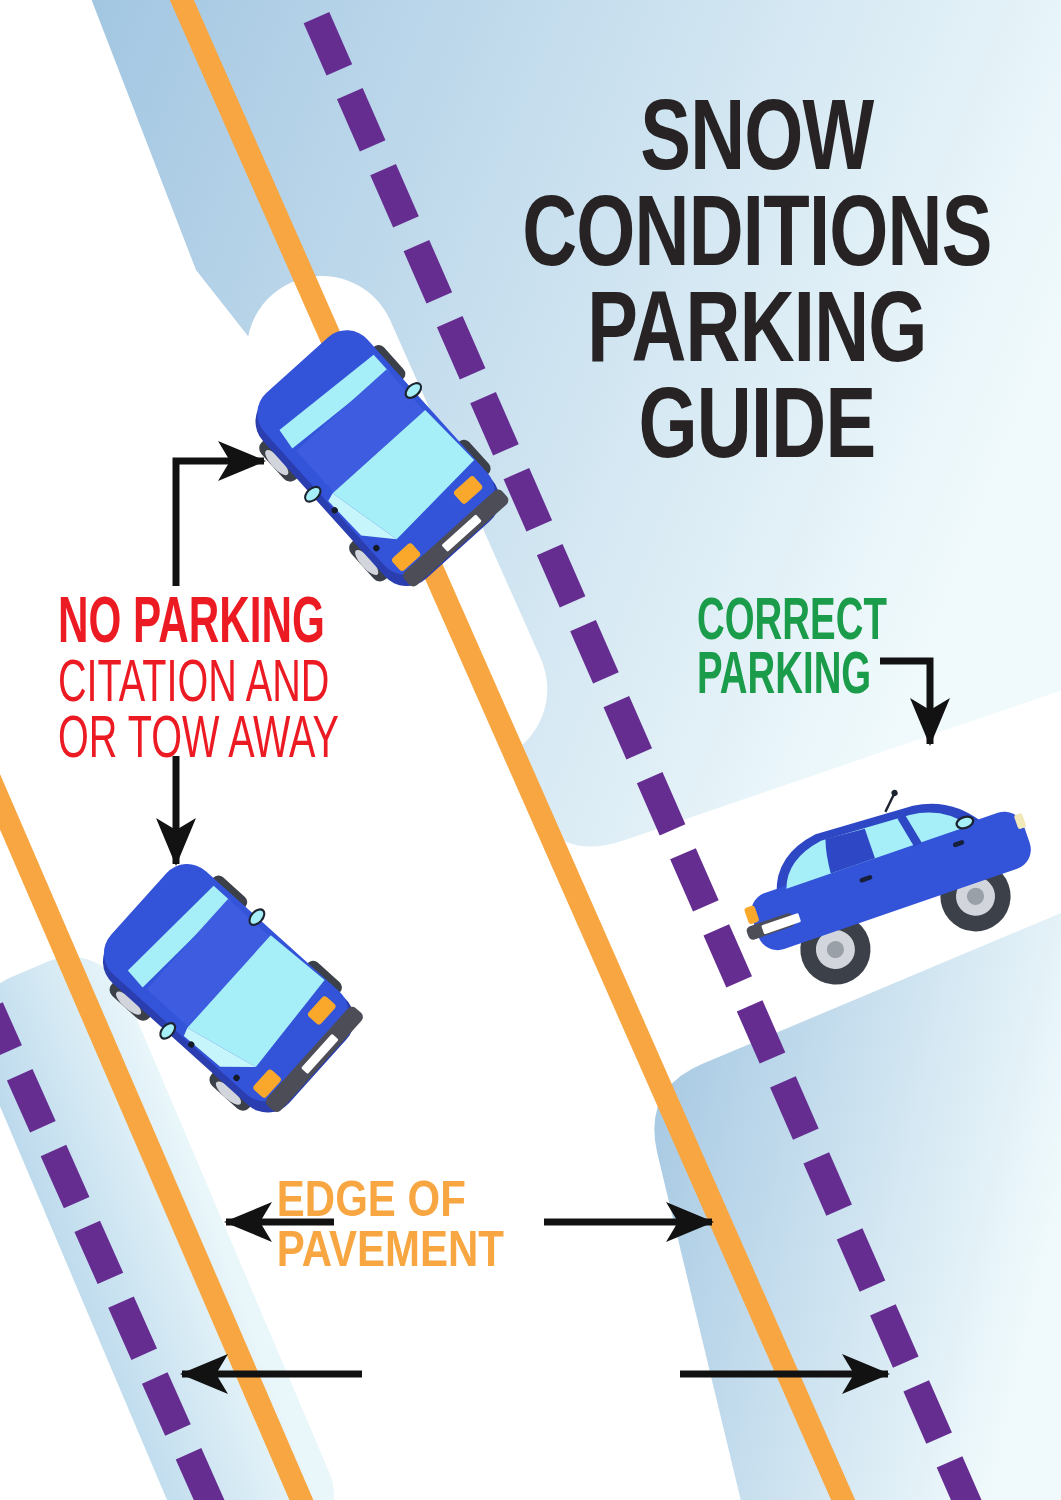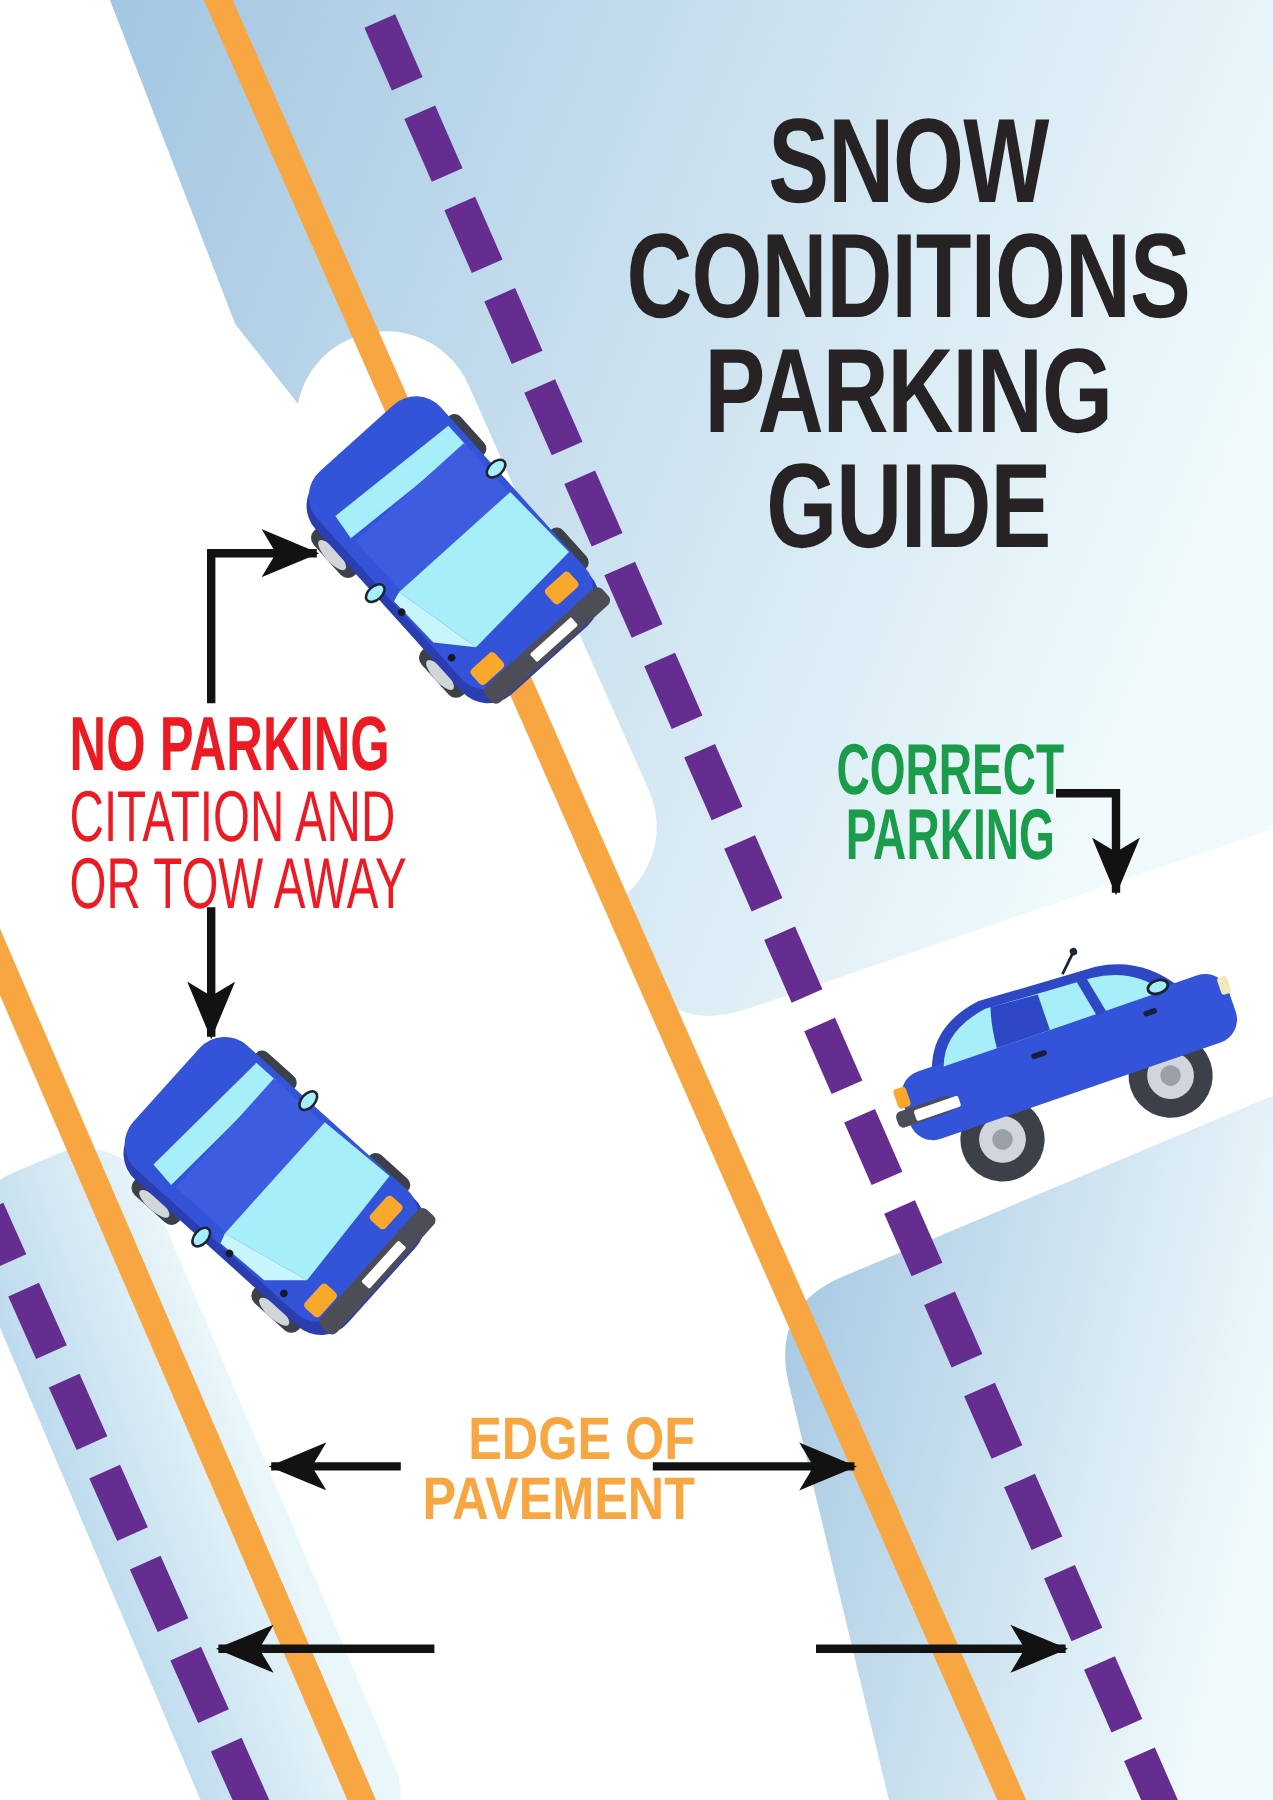--- a/index.html
+++ b/index.html
@@ -10,24 +10,24 @@
   .poster svg{position:absolute;left:0;top:0;}
   .lbl{position:absolute;font-weight:bold;line-height:1;white-space:nowrap;}
   .condense{display:inline-block;transform-origin:50% 0;}
   .title-block{left:417px;top:86px;width:680px;text-align:center;}
   .title-block .condense{transform:scaleX(0.76);}
   .title-block div{font-size:100px;line-height:96px;letter-spacing:-1px;}
   .np-block{left:-10px;top:587px;width:400px;text-align:center;}
   .np-block .condense{transform:scaleX(0.66);width:100%;}
   .np-head{font-size:64px;line-height:66px;font-weight:bold;}
   .np-sub{font-size:60px;line-height:56px;font-weight:400;}
-  .cp-block{left:697px;top:615px;text-align:center;}
+  .cp-block{left:697px;top:592px;text-align:left;}
   .cp-block .condense{transform-origin:0 0;transform:scaleX(0.64);}
   .cp-block div{font-size:60px;line-height:54px;}
-  .ep-block{left:248px;top:1174px;width:360px;text-align:right;}
+  .ep-block{left:248px;top:1174px;width:360px;text-align:left;}
   .ep-block .condense{transform:scaleX(0.84);width:100%;}
   .ep-block div{font-size:50px;line-height:50px;}
   .row-block{left:282px;top:1327px;width:480px;text-align:center;}
   .row-block .condense{transform:scaleX(0.72);width:100%;}
   .row-block div{font-size:57px;line-height:64px;}
 </style>
 </head>
 <body>
 
 <div class="poster">

